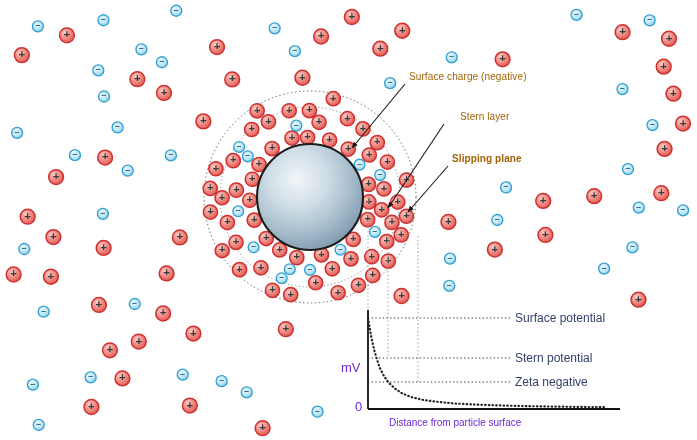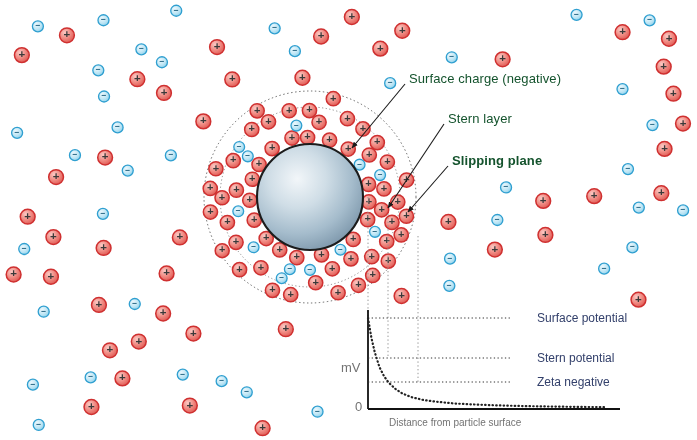--- a/index.html
+++ b/index.html
@@ -7,35 +7,34 @@
     width:697px;height:440px;
     background:#ffffff;
     font-family:"Liberation Sans", sans-serif;
     overflow:hidden;
     position:relative;
   }
   #stage{position:relative;width:697px;height:440px;}
   #stage svg{position:absolute;left:0;top:0;}
   .lbl{
     position:absolute;
-    color:#14532d;
-    font-size:13px;
+    color:#a16207;
+    font-size:10px;
     white-space:nowrap;
     letter-spacing:.1px;
   }
   .legend-lbl{
     position:absolute;
     color:#33406b;
     font-size:12px;
     white-space:nowrap;
-    margin-left:22px;
   }
   .axis-lbl{
     position:absolute;
-    color:#737373;
+    color:#6d28d9;
     font-size:12px;
     white-space:nowrap;
     text-align:right;
   }
 </style>
 </head>
 <body>
 
 <div id="stage">
 
@@ -717,21 +716,21 @@
 
       <line x1="368" y1="318" x2="512" y2="318" stroke="#333" stroke-width="1" stroke-dasharray="1.3 2.4"></line>
       <line x1="368" y1="358" x2="512" y2="358" stroke="#333" stroke-width="1" stroke-dasharray="1.3 2.4"></line>
       <line x1="368" y1="382" x2="512" y2="382" stroke="#333" stroke-width="1" stroke-dasharray="1.3 2.4"></line>
 
       <path id="decayCurve" fill="none" stroke="#222" stroke-width="2.2" stroke-linecap="round" stroke-dasharray="0.5 3.2" d="M368.00 318.00 L371.44 338.02 L374.87 352.58 L379.45 367.14 L384.04 376.24 L388.62 382.61 L395.49 388.98 L402.36 393.53 L411.53 397.17 L422.98 399.90 L436.73 401.72 L455.05 403.54 L473.38 404.45 L496.29 405.36 L523.78 406.09 L551.27 406.54 L578.76 406.91 L606.25 407.18"></path>
     </g>
   </svg>
 
   <div class="lbl" style="left:409px;top:71px;">Surface charge (negative)</div>
-  <div class="lbl" style="left:448px;top:111px;">Stern layer</div>
+  <div class="lbl" style="left:460px;top:111px;">Stern layer</div>
   <div class="lbl" style="left:452px;top:153px;font-weight:bold;">Slipping plane</div>
 
   <div class="legend-lbl" style="left:515px;top:311px;">Surface potential</div>
   <div class="legend-lbl" style="left:515px;top:351px;">Stern potential</div>
   <div class="legend-lbl" style="left:515px;top:375px;">Zeta negative</div>
 
   <div class="axis-lbl" style="left:341px;top:360px;font-size:13px;">mV</div>
   <div class="axis-lbl" style="left:355px;top:399px;font-size:13px;">0</div>
   <div class="axis-lbl" style="left:389px;top:417px;font-size:10px;">Distance from particle surface</div>
 

